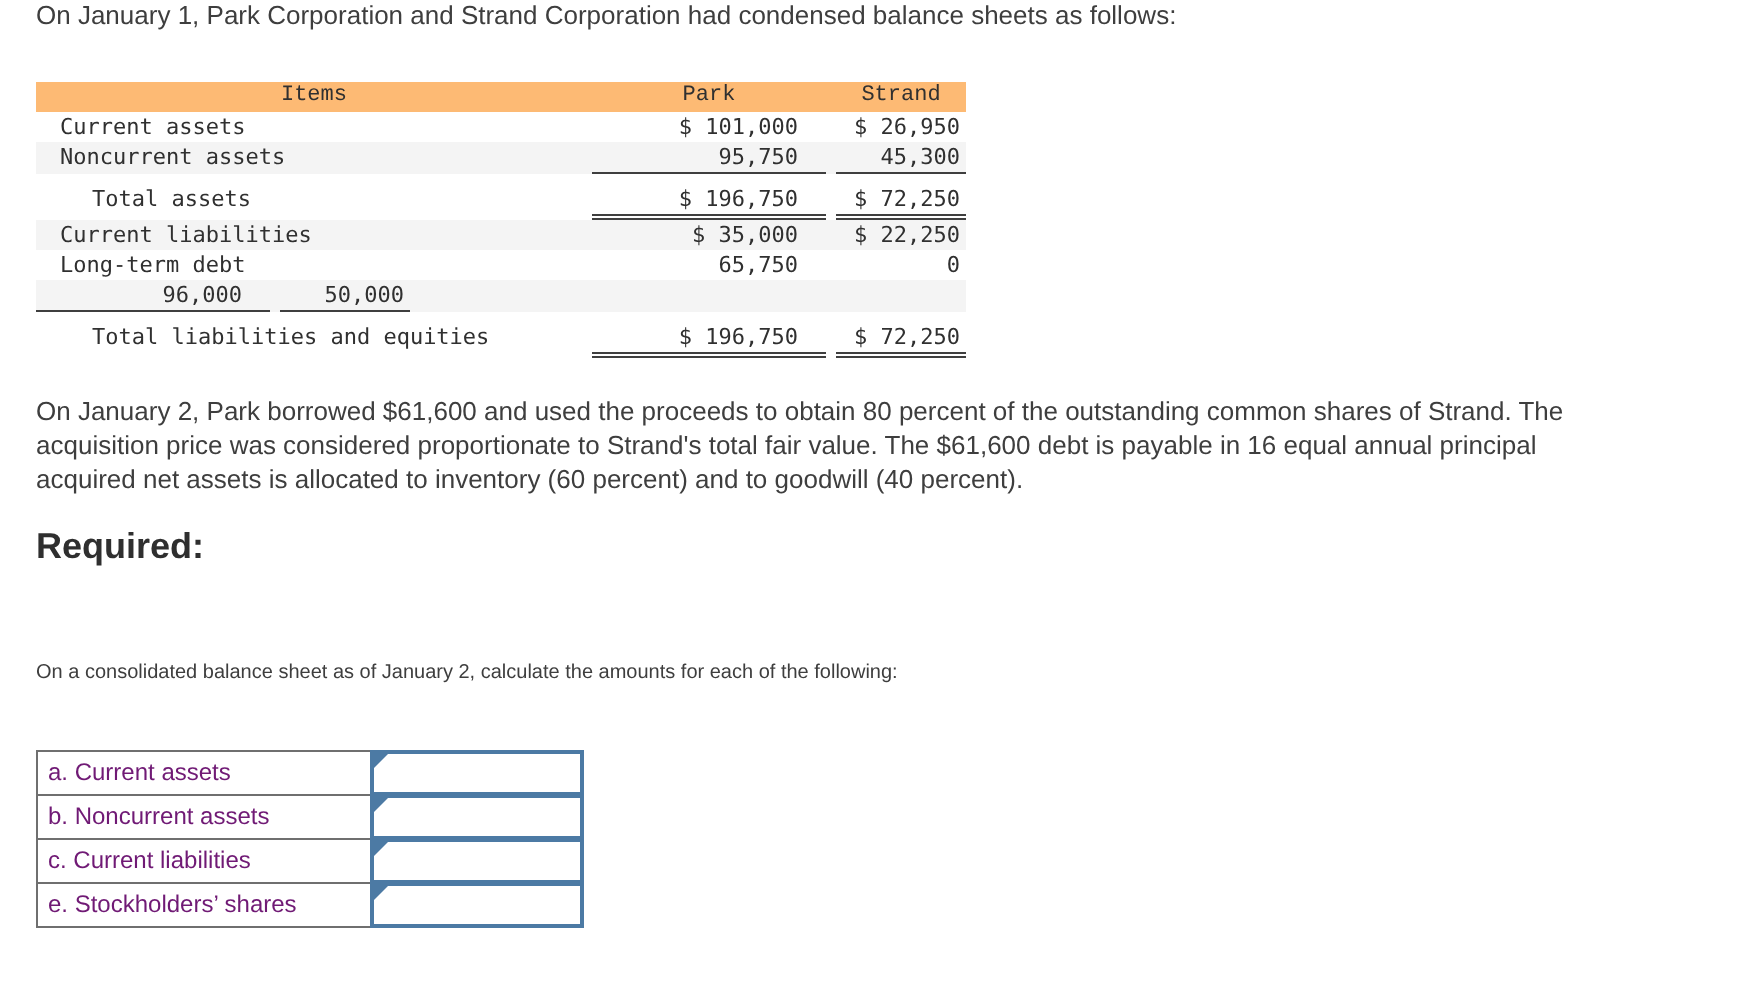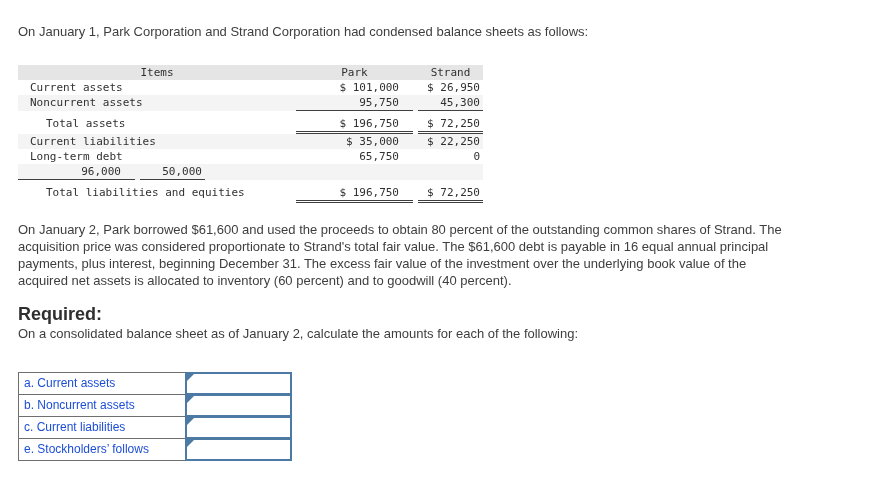--- a/index.html
+++ b/index.html
@@ -1,58 +1,58 @@
 <!DOCTYPE html>
 <html><head>
 <meta charset="utf-8">
 <style>
   html,body { margin:0; padding:0; background:#ffffff; }
   body {
     width:873px; height:494px; overflow:hidden;
     font-family:"Liberation Sans", sans-serif;
     color:#3e3e3e;
   }
-  .page { padding:24px 0 0 18px; }
+  .page { padding:0 0 0 18px; }
 
   .intro { font-size:13px; line-height:16px; }
 
   
   .bs {
     margin-top:25px; width:465px;
     font-family:"DejaVu Sans Mono", monospace;
     font-size:11px; color:#303030;
   }
   .bs-row { display:flex; line-height:15px; }
-  .bs-header { background:#e5e5e5; }
+  .bs-header { background:#fdba74;font-family:Liberation Mono, monospace; }
   .bs-header .cell-label, .bs-header .cell-park, .bs-header .cell-strand {
     text-align:center; padding:0;
   }
   .cell-label { width:278px; padding-left:12px; box-sizing:border-box; }
   .cell-park  { width:117px; text-align:right; padding-right:14px; box-sizing:border-box; }
   .col-gap    { width:5px; }
   .cell-strand{ width:65px;  text-align:right; padding-right:3px;  box-sizing:border-box; }
   .stripe { background:#f4f4f4; }
   .u1 .cell-park, .u1 .cell-strand { border-bottom:1px solid #3f3f3f; }
   .total .cell-park, .total .cell-strand { border-bottom:3px double #3f3f3f; }
   .total { padding-top:5px; }
   .total .cell-label { padding-left:28px; }
 
   
   .para { margin-top:18px; font-size:13px; line-height:17px; }
   .required-label { margin-top:15px; font-size:18px; font-weight:bold; color:#2f2f2f; }
-  .required-text  { font-size:13px; line-height:17px; }
+  .required-text  { font-size:10px; line-height:17px;margin-top:44px; }
 
   
   .ans { margin-top:30px; }
   .ans-row { display:flex; height:23px; }
   .ans-row + .ans-row { margin-top:-1px; }
   .ans-label {
     width:168px; box-sizing:border-box;
     border:1px solid #6f6f6f; background:#ffffff;
-    font-size:12px; line-height:21px; padding-left:5px; color:#1d4ed8;
+    font-size:12px; line-height:21px; padding-left:5px; color:#701a75;
   }
   .ans-input-wrap { position:relative; width:107px; margin-left:-1px; }
   .ans-input {
     width:107px; height:23px; box-sizing:border-box; display:block;
     border:2px solid #4c7aa4; background:#ffffff; outline:none;
     font-family:"Liberation Sans", sans-serif; font-size:12px; padding:0 4px 0 10px;
   }
   .cell-marker {
     position:absolute; top:2px; left:2px; width:7px; height:7px;
     background:#4c7aa4; clip-path:polygon(0 0, 100% 0, 0 100%);
@@ -119,21 +119,20 @@
       <div class="cell-label">Total liabilities and equities</div>
       <div class="cell-park">$ 196,750</div>
       <div class="col-gap"></div>
       <div class="cell-strand">$ 72,250</div>
     </div>
   </div>
 
   <div class="para">
     <div>On January 2, Park borrowed $61,600 and used the proceeds to obtain 80 percent of the outstanding common shares of Strand. The</div>
     <div>acquisition price was considered proportionate to Strand's total fair value. The $61,600 debt is payable in 16 equal annual principal</div>
-    <div>payments, plus interest, beginning December 31. The excess fair value of the investment over the underlying book value of the</div>
     <div>acquired net assets is allocated to inventory (60 percent) and to goodwill (40 percent).</div>
   </div>
 
   <div class="required-label">Required:</div>
   <div class="required-text">On a consolidated balance sheet as of January 2, calculate the amounts for each of the following:</div>
 
   <div class="ans">
 
     <div class="ans-row">
       <div class="ans-label">a. Current assets</div>
@@ -154,21 +153,21 @@
     <div class="ans-row">
       <div class="ans-label">c. Current liabilities</div>
       <div class="ans-input-wrap">
         <input class="ans-input" type="text" value="" style="">
         <span class="cell-marker"></span>
       </div>
     </div>
 
 
     <div class="ans-row">
-      <div class="ans-label">e. Stockholders’ follows</div>
+      <div class="ans-label">e. Stockholders’ shares</div>
       <div class="ans-input-wrap">
         <input class="ans-input" type="text" value="" style="">
         <span class="cell-marker"></span>
       </div>
     </div>
 
   </div>
 </div>
 
 </body></html>

